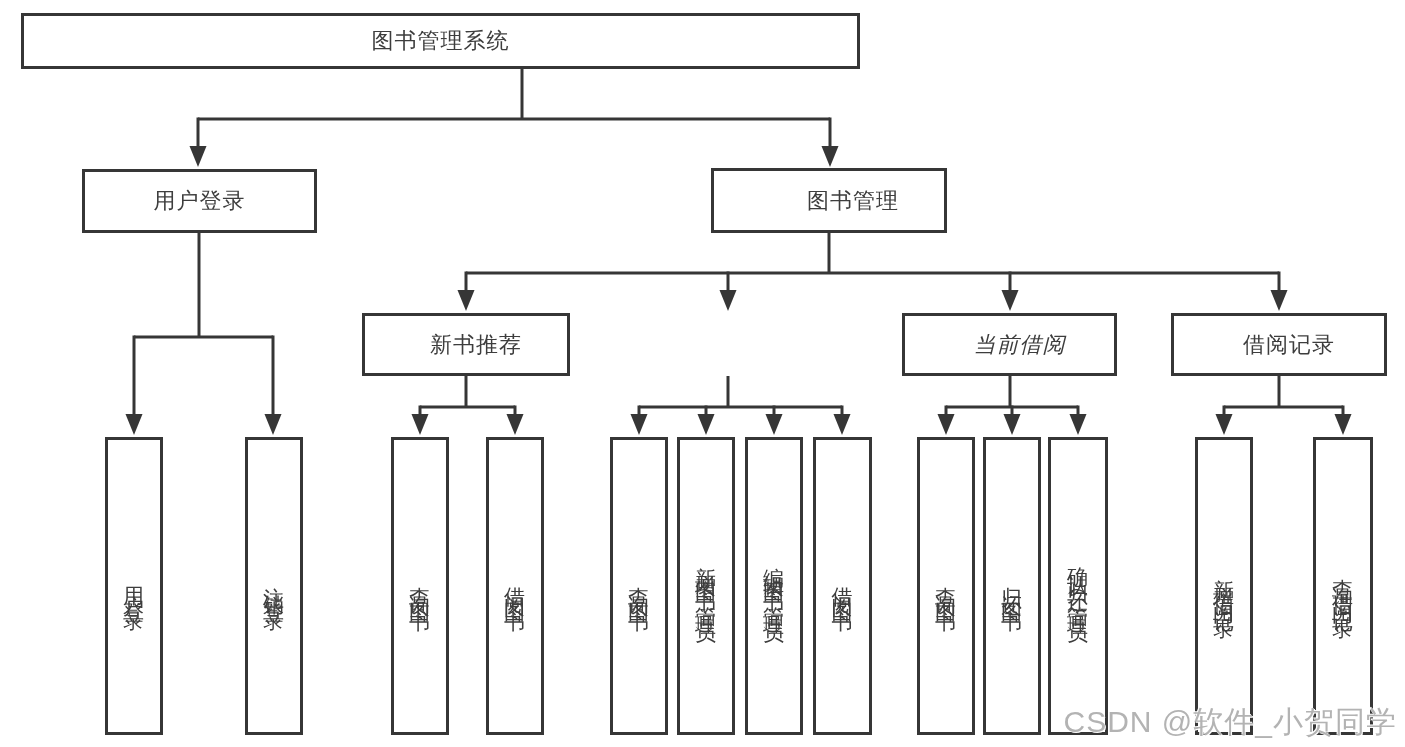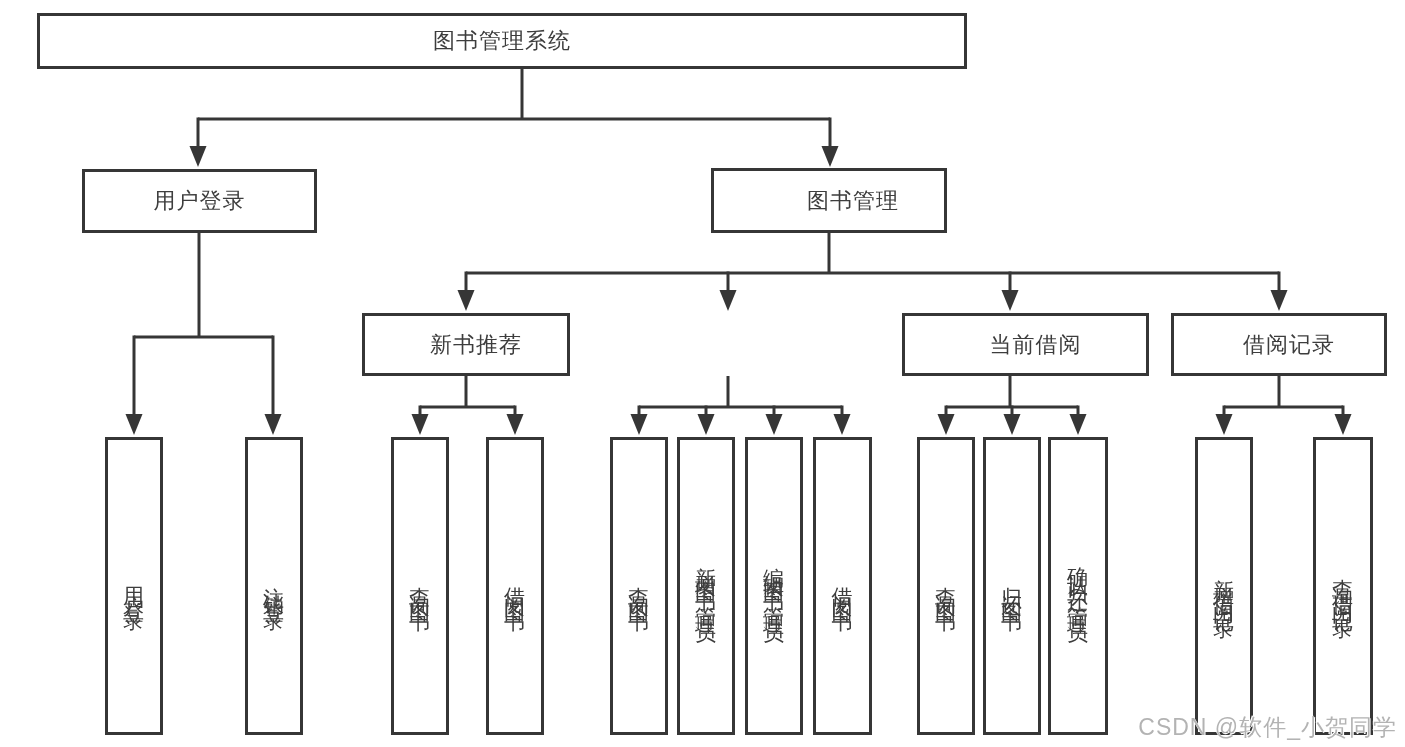--- a/index.html
+++ b/index.html
@@ -29,50 +29,50 @@
     letter-spacing: 1px;
     white-space: nowrap;
   }
   .leaf {
     writing-mode: vertical-rl;
     letter-spacing: 8px;
     font-size: 21px;
     line-height: 1;
   }
   
-  .n-root   { left: 37px;  top: 13px;  width: 930px; height: 56px; }
+  .n-root   { left: 21px;  top: 13px;  width: 839px; height: 56px; }
   
   .n-login  { left: 82px;  top: 169px; width: 235px; height: 64px; }
   .n-mgmt   { left: 711px; top: 168px; width: 236px; height: 65px; padding-left: 48px; }
   
   .n-l3 { top: 313px; height: 63px; padding-left: 20px; }
   .n-newbook { left: 362px;  width: 208px; }
   .n-borrow  { left: 623px;  width: 210px; }
-  .n-current { left: 902px;  width: 247px; }
+  .n-current { left: 902px;  width: 215px; font-style: italic; }
   .n-records { left: 1171px; width: 216px; }
   
   .n-leaf { top: 437px; height: 298px; width: 58px; }
   .leaf-1  { left: 105px; }
   .leaf-2  { left: 245px; }
   .leaf-3  { left: 391px; }
   .leaf-4  { left: 486px; }
   .leaf-5  { left: 610px; }
   .leaf-6  { left: 677px; }
   .leaf-7  { left: 745px; }
   .leaf-8  { left: 813px; width: 59px; }
   .leaf-9  { left: 917px; }
   .leaf-10 { left: 983px; }
   .leaf-11 { left: 1048px; width: 60px; }
   .leaf-12 { left: 1195px; }
   .leaf-13 { left: 1313px; width: 60px; }
   #watermark {
     position: absolute;
     right: 8px;
     bottom: 4px;
-    font-size: 23px;
+    font-size: 30px;
     color: #b3b3b3;
     text-shadow: 1px 1px 0 #ffffff, -1px -1px 0 #ffffff;
     letter-spacing: 1px;
     z-index: 5;
   }
 </style>
 </head>
 <body>
 
 <div id="canvas">

